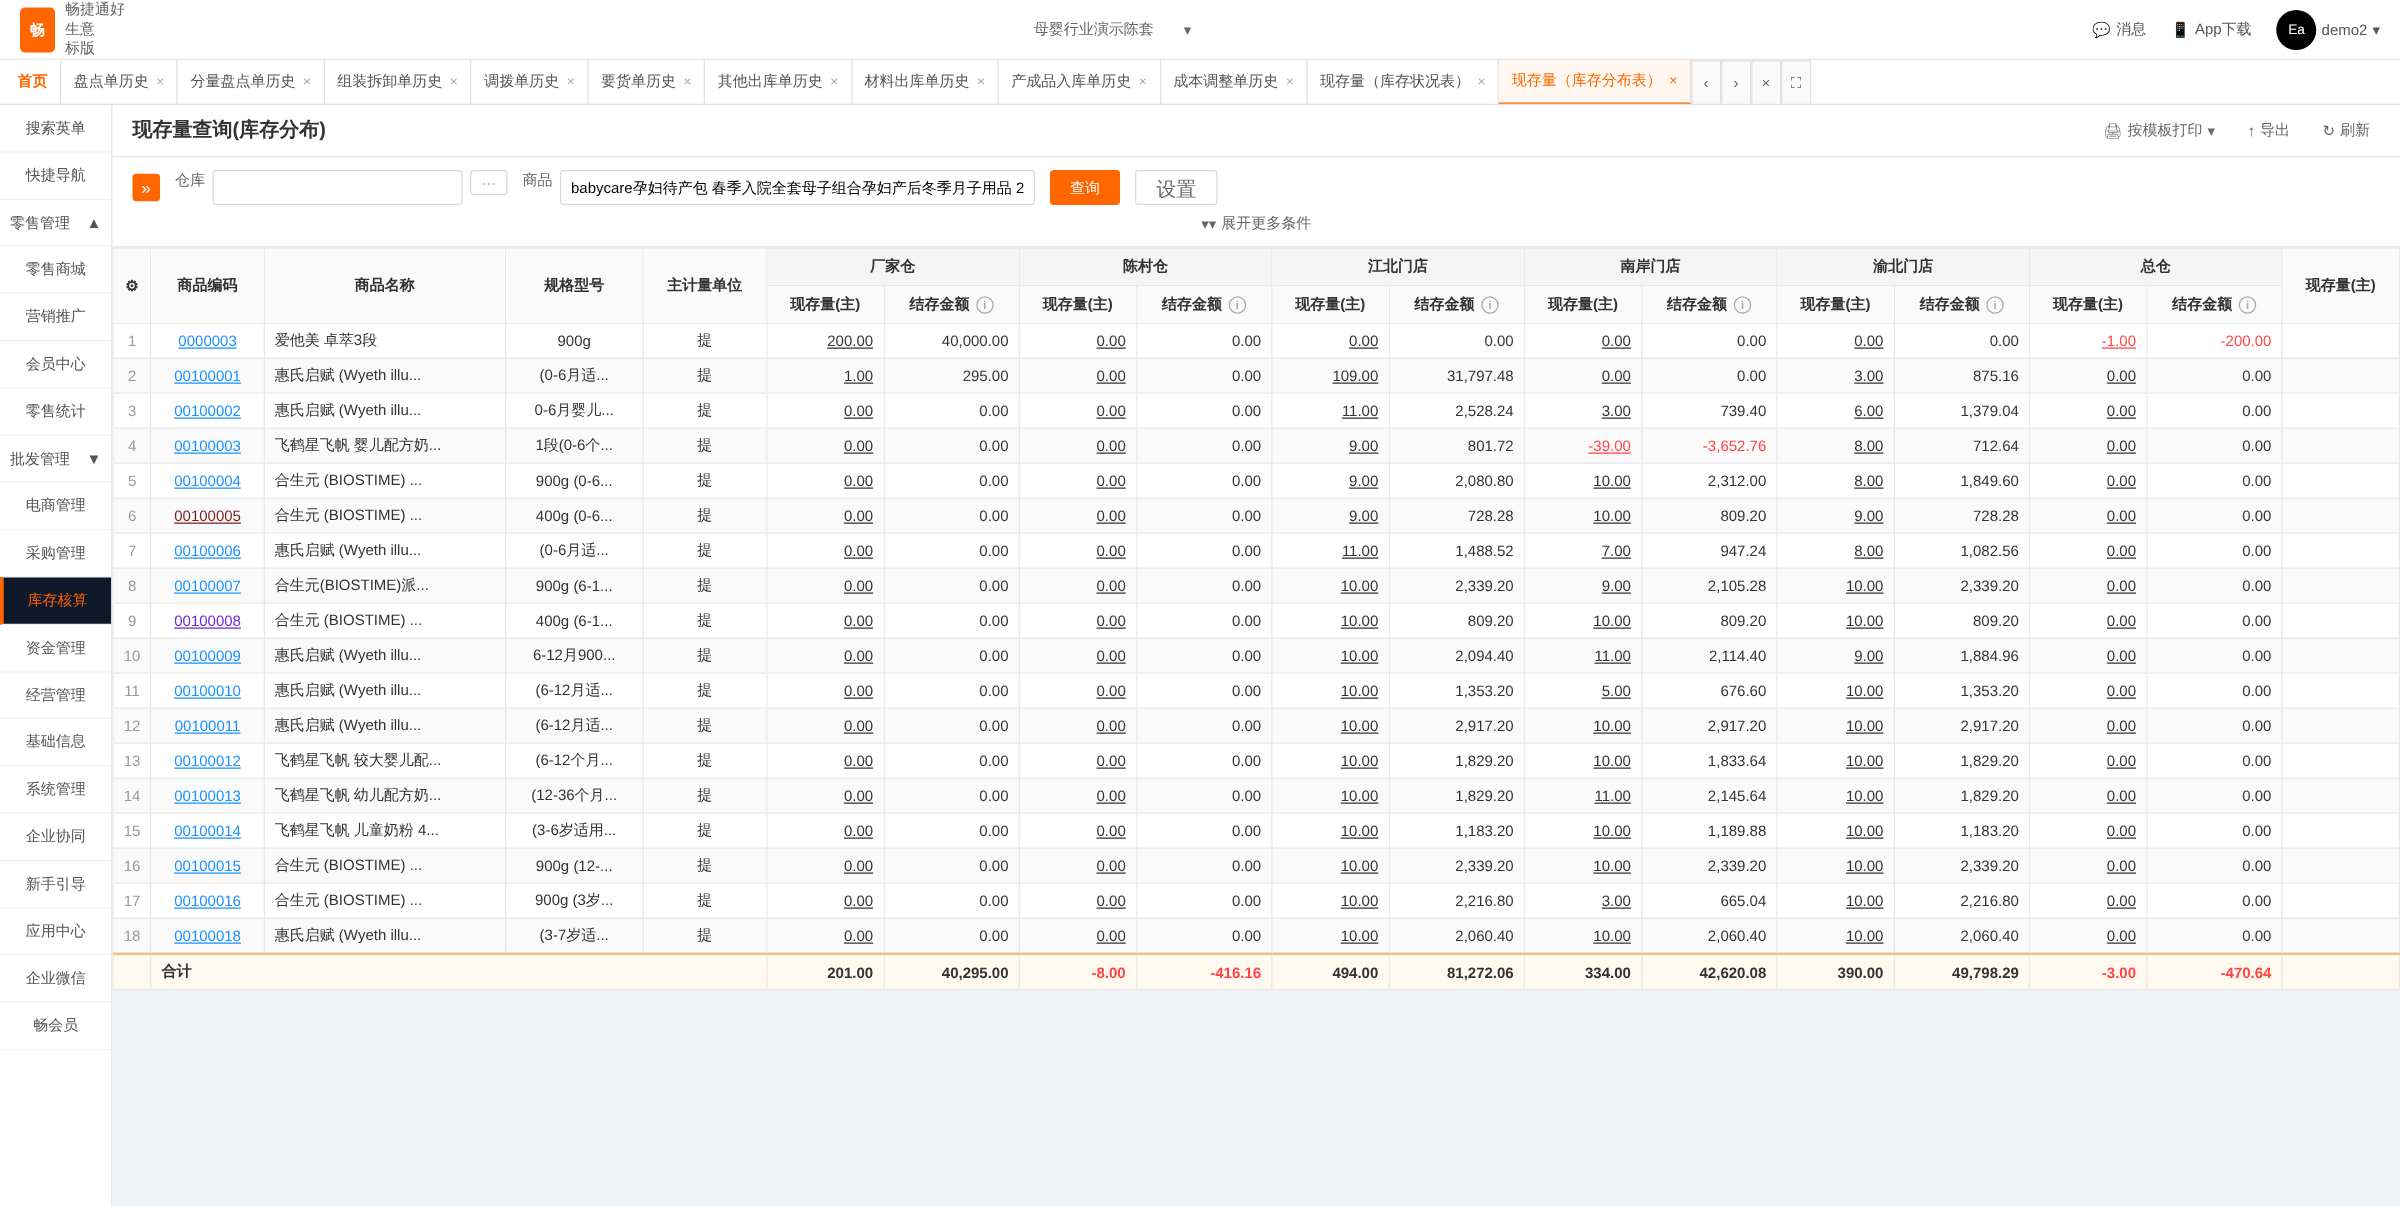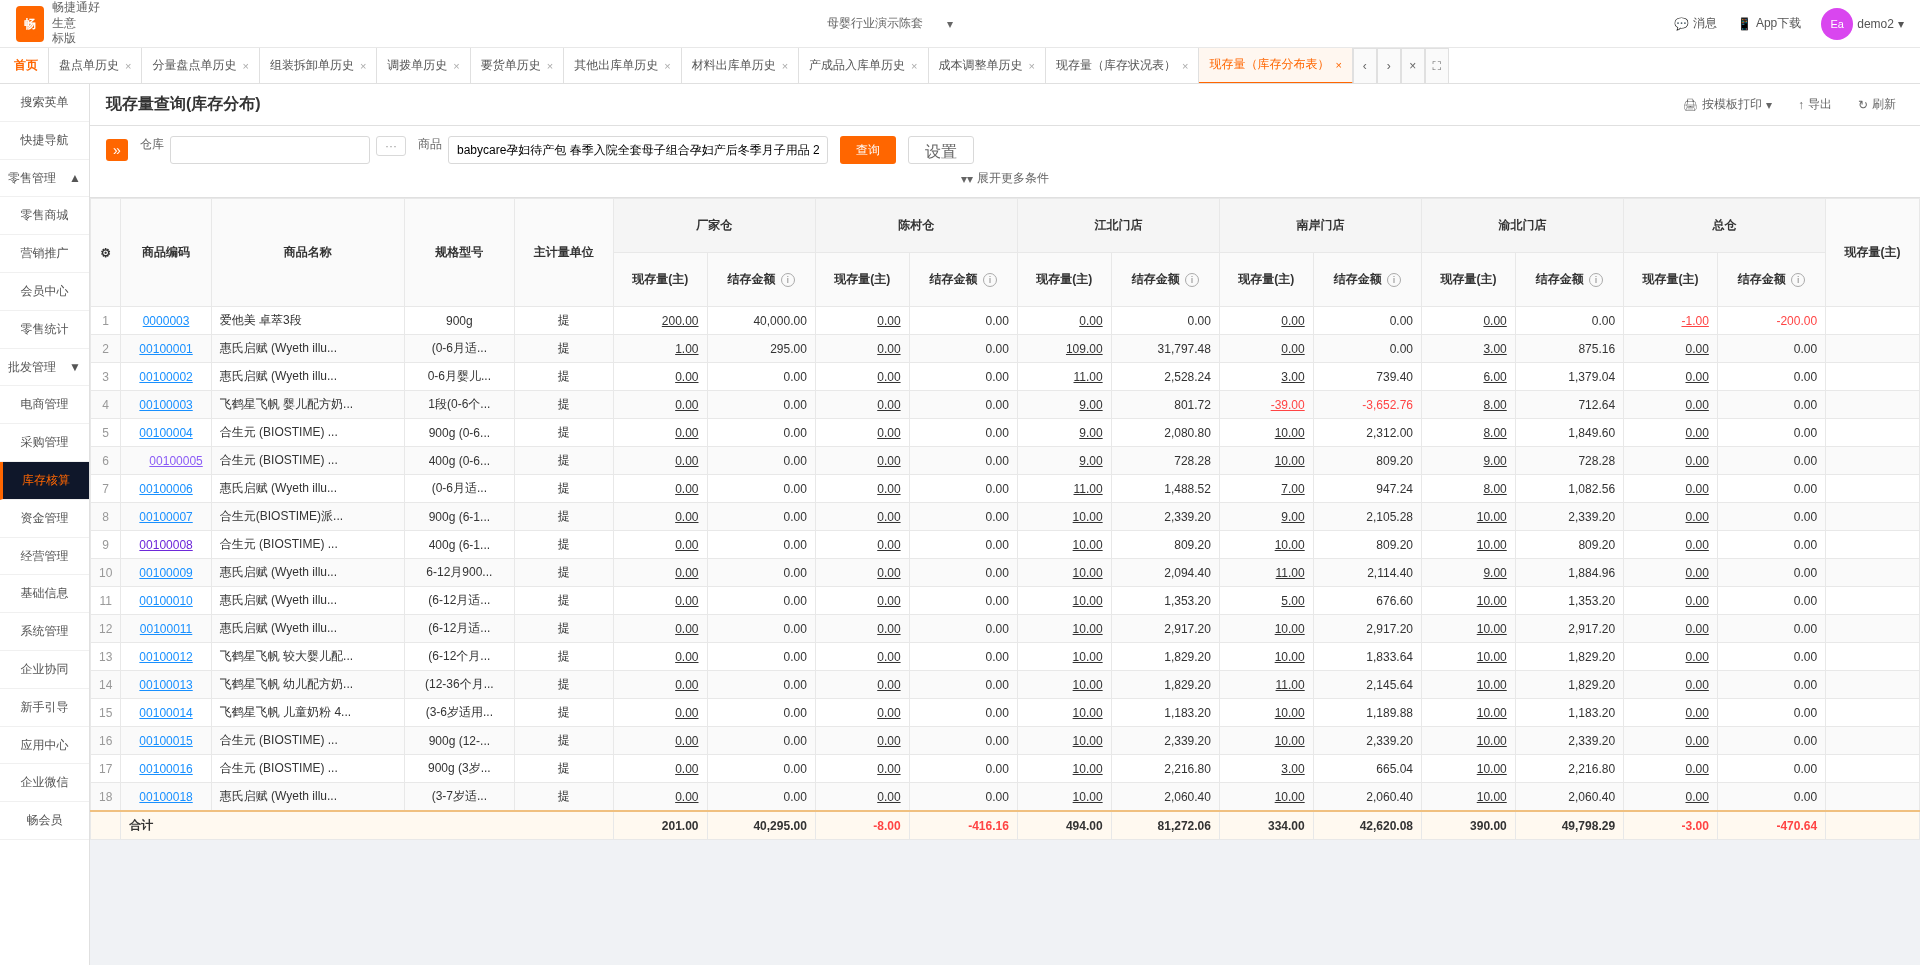--- a/index.html
+++ b/index.html
@@ -33,21 +33,21 @@
     .top-right {
       display: flex;
       align-items: center;
       gap: 20px;
       color: #555;
     }
     .top-right-item {
       display: flex; align-items: center; gap: 4px; cursor: pointer;
     }
     .avatar {
-      width: 32px; height: 32px; border-radius: 50%; background: #d946ef;
+      width: 32px; height: 32px; border-radius: 50%; background: #000000;
       display: flex; align-items: center; justify-content: center; color: #fff; font-size: 13px;
     }
 
     
     .tab-bar {
       height: 36px;
       background: #fff;
       display: flex;
       align-items: center;
       border-bottom: 1px solid #e0e0e0;
@@ -231,21 +231,21 @@
       padding: 0;
     }
     table {
       width: 100%;
       border-collapse: collapse;
       background: #fff;
     }
     thead th {
       background: #fafafa;
       border: 1px solid #e8e8e8;
-      padding: 18px 8px;
+      padding: 6px 8px;
       font-weight: bold;
       color: #333;
       white-space: nowrap;
       text-align: center;
       position: sticky;
       top: 0;
       z-index: 2;
     }
     thead th.group-header {
       background: #f5f5f5;
@@ -596,21 +596,21 @@
     <td class="underline number-cell">10.00</td>
     <td class="number-cell ">2,312.00</td>
     <td class="underline number-cell">8.00</td>
     <td class="number-cell">1,849.60</td>
     <td class="underline number-cell">0.00</td>
     <td class="number-cell ">0.00</td>
     <td class="number-cell"></td>
   </tr>
               <tr>
     <td class="row-index">6</td>
-    <td class="underline" style="color:#8b5cf6; cursor:pointer;text-align:right;">00100005</td>
+    <td class="underline" style="color:#7f1d1d; cursor:pointer;">00100005</td>
     <td style="text-align:left; max-width:160px; overflow:hidden; text-overflow:ellipsis;">合生元 (BIOSTIME) ...</td>
     <td>400g (0-6...</td>
     <td>提</td>
     <td class="underline number-cell">0.00</td>
     <td class="number-cell">0.00</td>
     <td class="underline number-cell">0.00</td>
     <td class="number-cell">0.00</td>
     <td class="underline number-cell">9.00</td>
     <td class="number-cell">728.28</td>
     <td class="underline number-cell">10.00</td>

